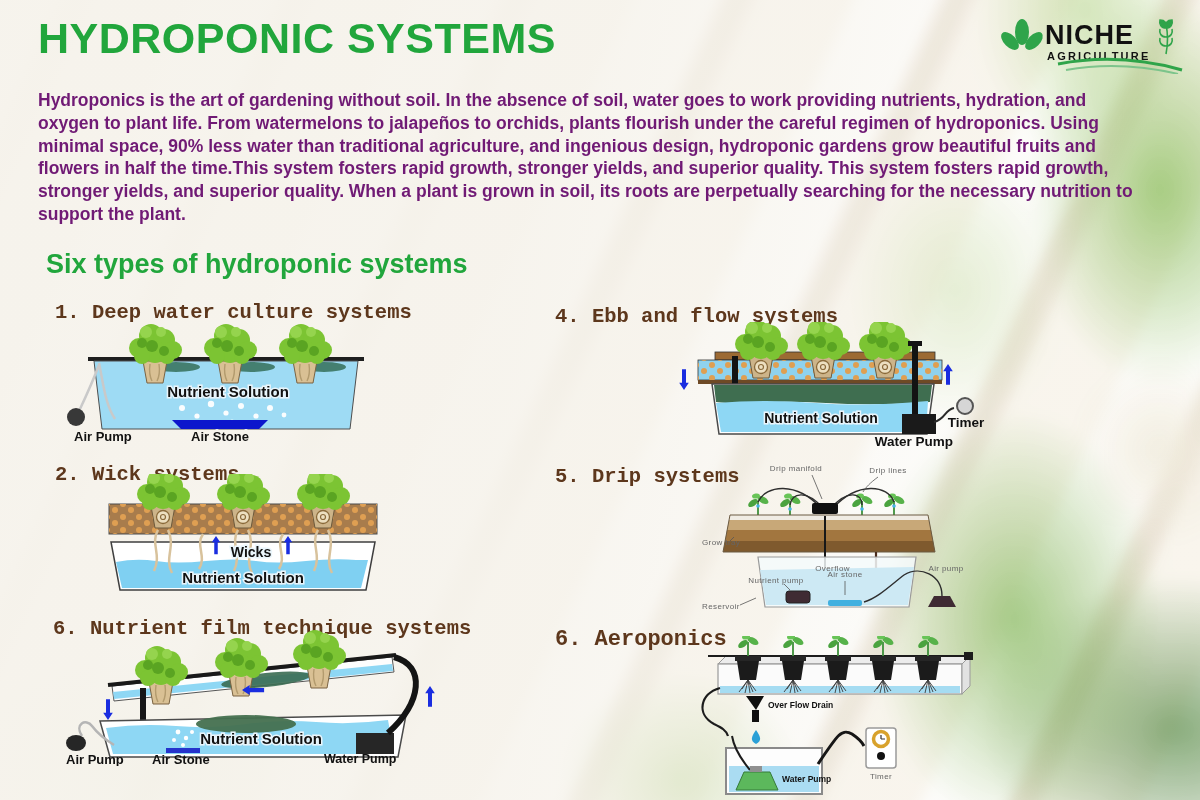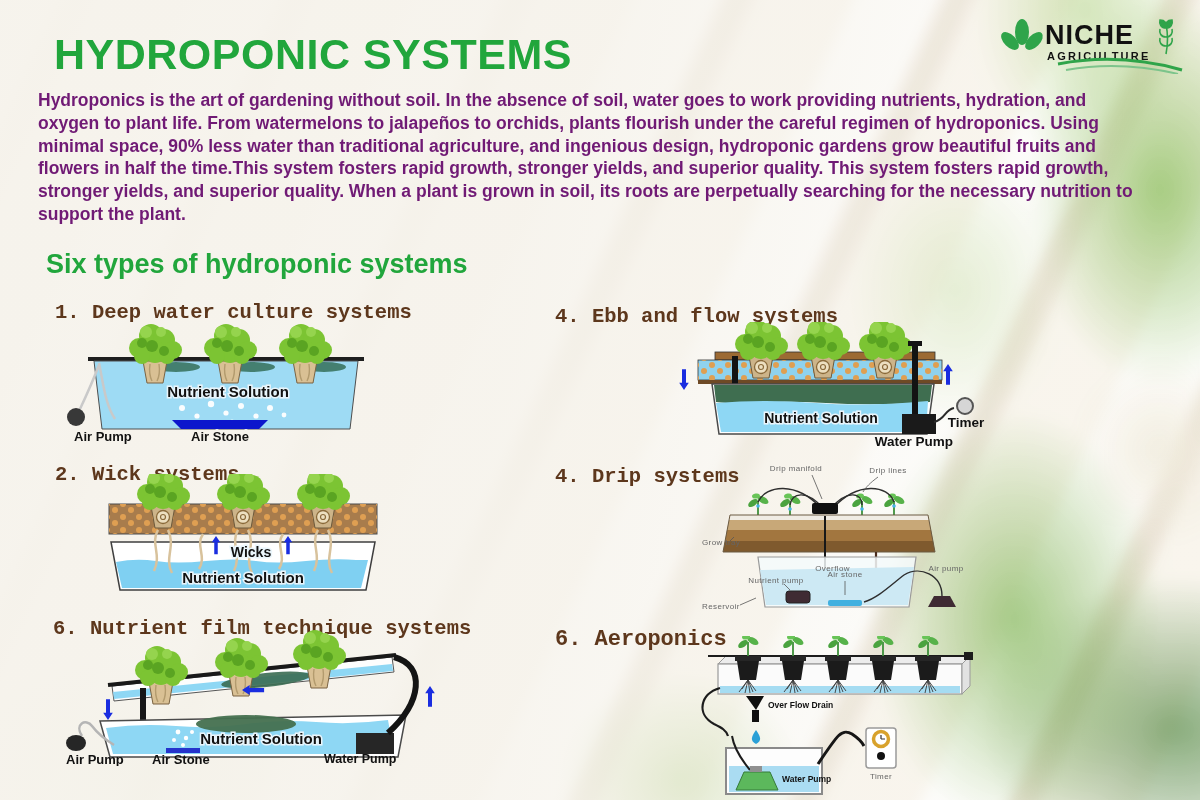--- a/index.html
+++ b/index.html
@@ -14,21 +14,21 @@
       radial-gradient(170px 150px at 700px 800px,  rgba(150,195,100,.50), transparent 72%),
       radial-gradient(240px 170px at 150px 790px,  rgba(175,205,135,.45), transparent 72%),
       radial-gradient(150px 190px at 975px 310px,  rgba(185,215,145,.45), transparent 72%),
       radial-gradient(120px 130px at 1180px 470px, rgba(240,235,220,.9),  transparent 75%),
       repeating-linear-gradient(115deg, rgba(255,255,255,.9) 0 80px,
         rgba(232,224,210,.85) 80px 108px, rgba(249,245,237,.9) 108px 200px);}
   .bg-fade{position:absolute;inset:0;background:linear-gradient(100deg,
       rgba(246,243,236,.97) 0%, rgba(246,243,236,.92) 42%,
       rgba(246,243,236,.60) 60%, rgba(246,243,236,.18) 78%,
       rgba(246,243,236,0) 100%);}
-  .title{position:absolute;left:38px;top:14px;margin:16px;font-size:43px;
+  .title{position:absolute;left:38px;top:14px;margin:0;font-size:43px;
          letter-spacing:.5px;color:#21a63c;font-weight:bold;}
   .logo{position:absolute;right:14px;top:10px;width:186px;height:64px;}
   .intro{position:absolute;left:38px;top:89px;width:1104px;margin:0;
          font-size:17.5px;font-weight:bold;color:#701a75;line-height:1.3;}
   .six{position:absolute;left:38px;top:241px;margin:8px;font-size:27px;
        color:#21a63c;font-weight:bold;}
   .sys-label{position:absolute;margin:15px;font-size:20.5px;font-weight:bold;color:#5d371c;font-family:Liberation Mono, monospace;}
   .diagram{position:absolute;}
   svg text{font-family:"Liberation Sans",sans-serif;font-weight:bold;fill:#111;}
   .dl{paint-order:stroke;stroke:#e9f5fb;stroke-width:3px;}
@@ -246,21 +246,21 @@
     <rect x="232" y="19" width="14" height="5" fill="#131313"></rect>
     <rect x="226" y="92" width="34" height="20" fill="#1a1a1a"></rect>
     <use href="#arr" transform="translate(8,68) rotate(180) scale(0.8)"></use>
     <use href="#arr" transform="translate(272,42) scale(0.8)"></use>
     <path d="M258,100 C270,97 268,88 278,86" stroke="#2a2a2a" stroke-width="2" fill="none"></path>
     <circle cx="289" cy="84" r="8" fill="#d6d6d6" stroke="#555" stroke-width="2"></circle>
     <text x="290" y="105" font-size="13.5" text-anchor="middle">Timer</text>
     <text x="238" y="124" font-size="13.5" text-anchor="middle">Water Pump</text>
   </svg>
 
-  <h3 class="sys-label" style="left:540px;top:450px">4. Drip systems</h3>
+  <h3 class="sys-label" style="left:540px;top:450px">5. Drip systems</h3>
   <svg class="diagram" style="left:700px;top:455px" width="268" height="160" viewBox="0 0 268 160">
     <use href="#seedling" x="58" y="60"></use>
     <use href="#seedling" x="90" y="60"></use>
     <use href="#seedling" x="162" y="60"></use>
     <use href="#seedling" x="194" y="60"></use>
     <polygon points="30,60 228,60 229,65 29,65" fill="#f0ece4"></polygon>
     <polygon points="29,65 229,65 231,75 27,75" fill="#c8a878"></polygon>
     <polygon points="27,75 231,75 233,86 25,86" fill="#a2763f"></polygon>
     <polygon points="25,86 233,86 235,97 23,97" fill="#7f5a2e"></polygon>
     <polygon points="30,60 228,60 235,97 23,97" fill="none" stroke="#6a5a42" stroke-width="1"></polygon>

